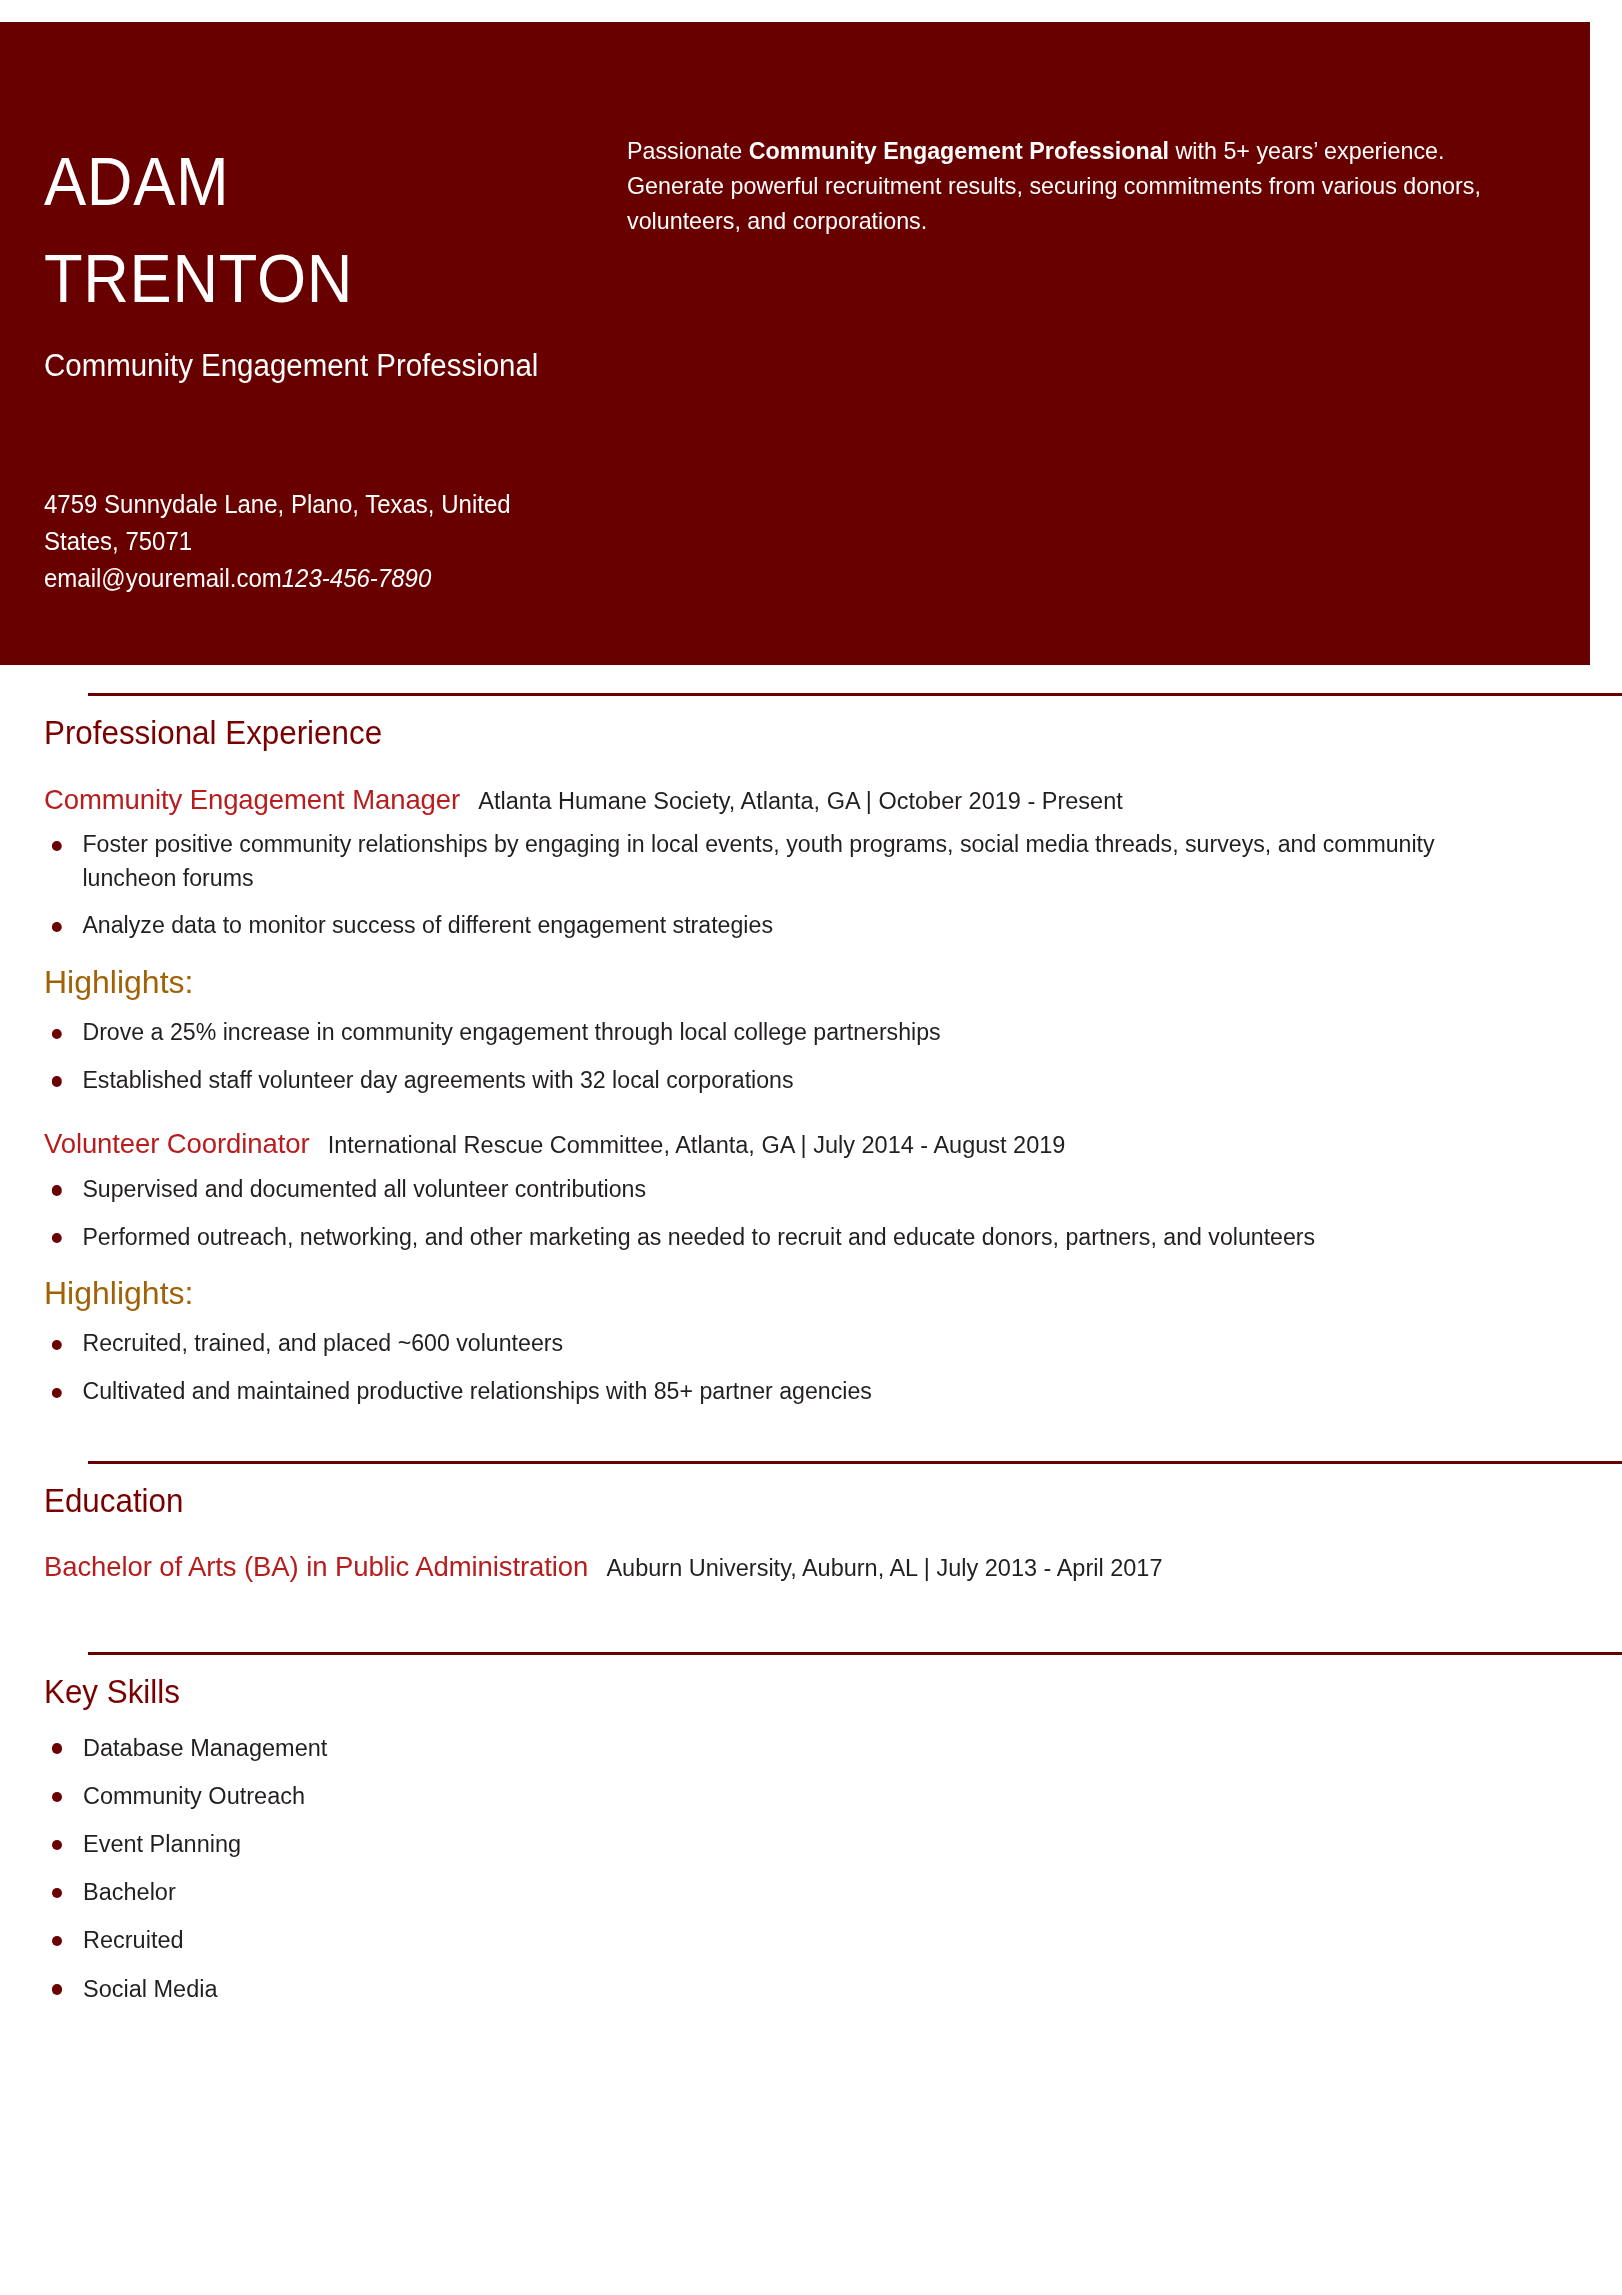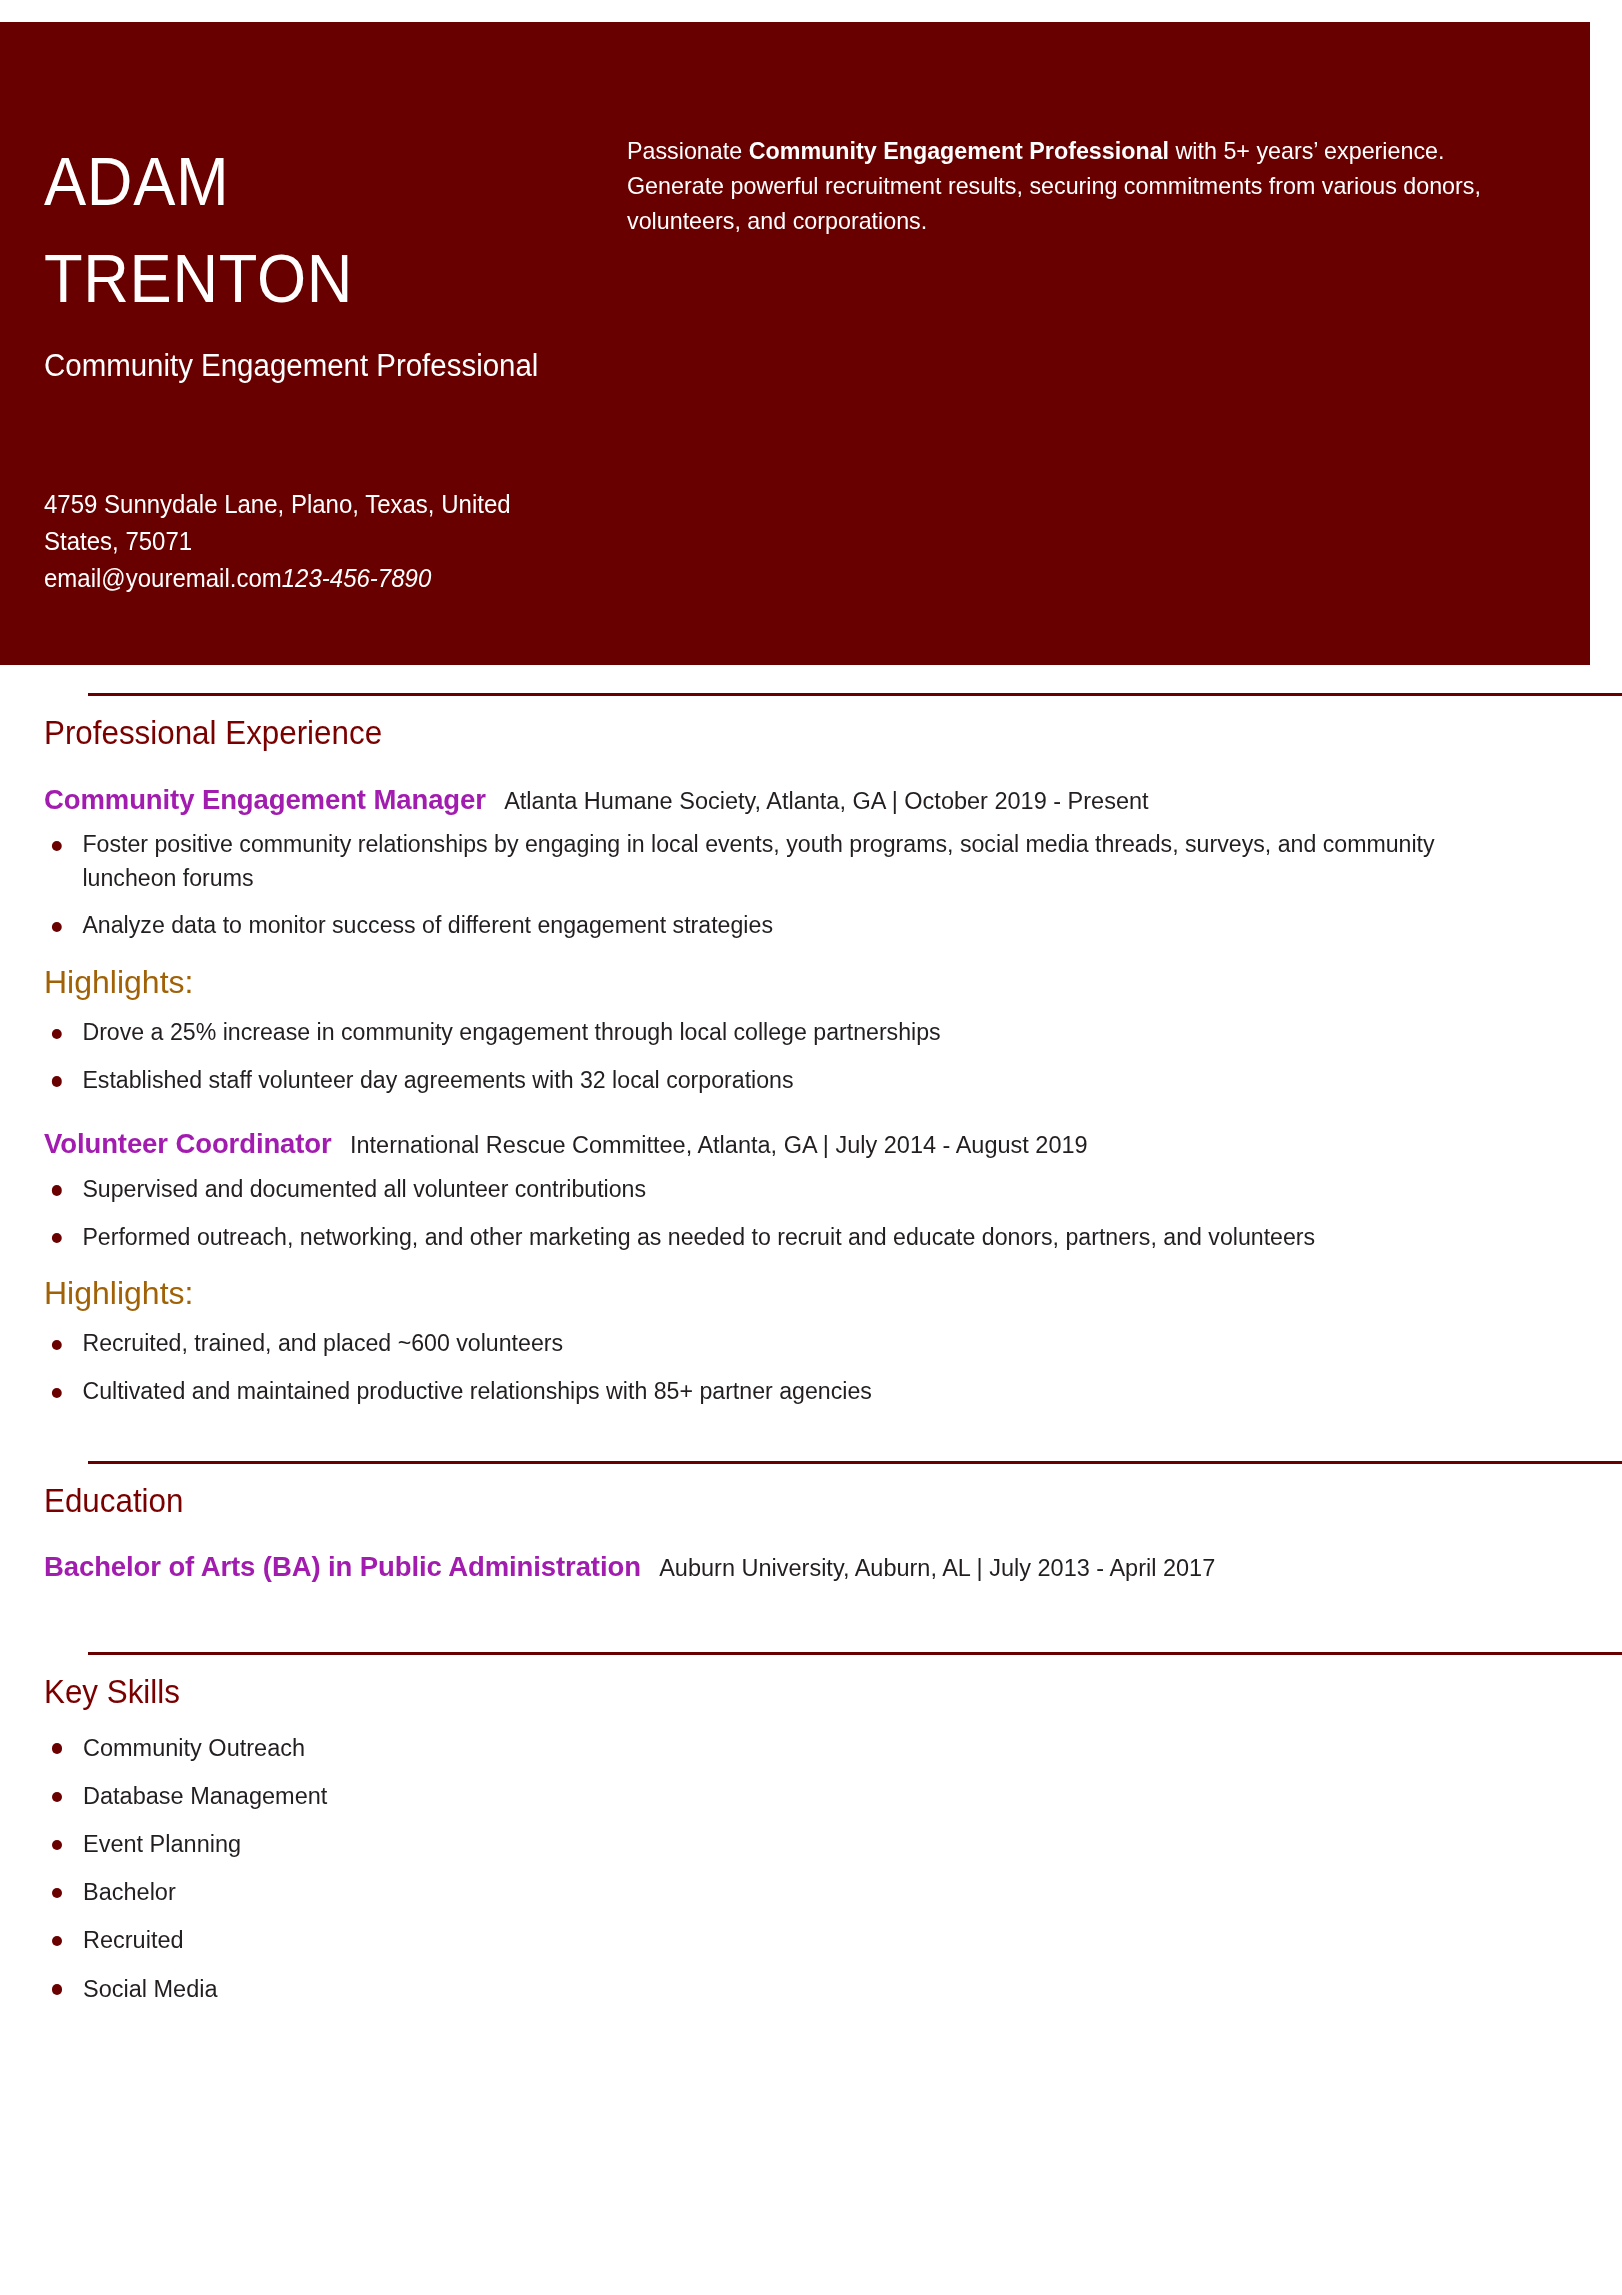--- a/index.html
+++ b/index.html
@@ -139,22 +139,22 @@
 
   .entry {
     margin-top: 30px;
   }
   .entry-head {
     display: block;
     line-height: 1.22;
   }
   .entry-role {
     font-size: 27.5px;
-    font-weight: 700;
-    color: #a21caf;
+    font-weight: 400;
+    color: #b91c1c;
     letter-spacing: -0.1px;
   }
   .entry-meta {
     font-size: 23.5px;
     font-weight: 400;
     color: #231f20;
     padding-left: 18.3px;
   }
 
   ul.bullets {
@@ -291,22 +291,22 @@
         <div class="entry-head">
           <span class="entry-role">Bachelor of Arts (BA) in Public Administration</span><span class="entry-meta">Auburn University, Auburn, AL | July 2013 - April 2017</span>
         </div>
       </div>
     </div>
 
     <div class="section sec-gap-skl">
       <div class="rule"></div>
       <h2 class="section-title">Key Skills</h2>
       <ul class="skills">
+        <li><span class="dot"></span><span>Database Management</span></li>
         <li><span class="dot"></span><span>Community Outreach</span></li>
-        <li><span class="dot"></span><span>Database Management</span></li>
         <li><span class="dot"></span><span>Event Planning</span></li>
         <li><span class="dot"></span><span>Bachelor</span></li>
         <li><span class="dot"></span><span>Recruited</span></li>
         <li><span class="dot"></span><span>Social Media</span></li>
       </ul>
     </div>
 
   </div>
 </div>
 

